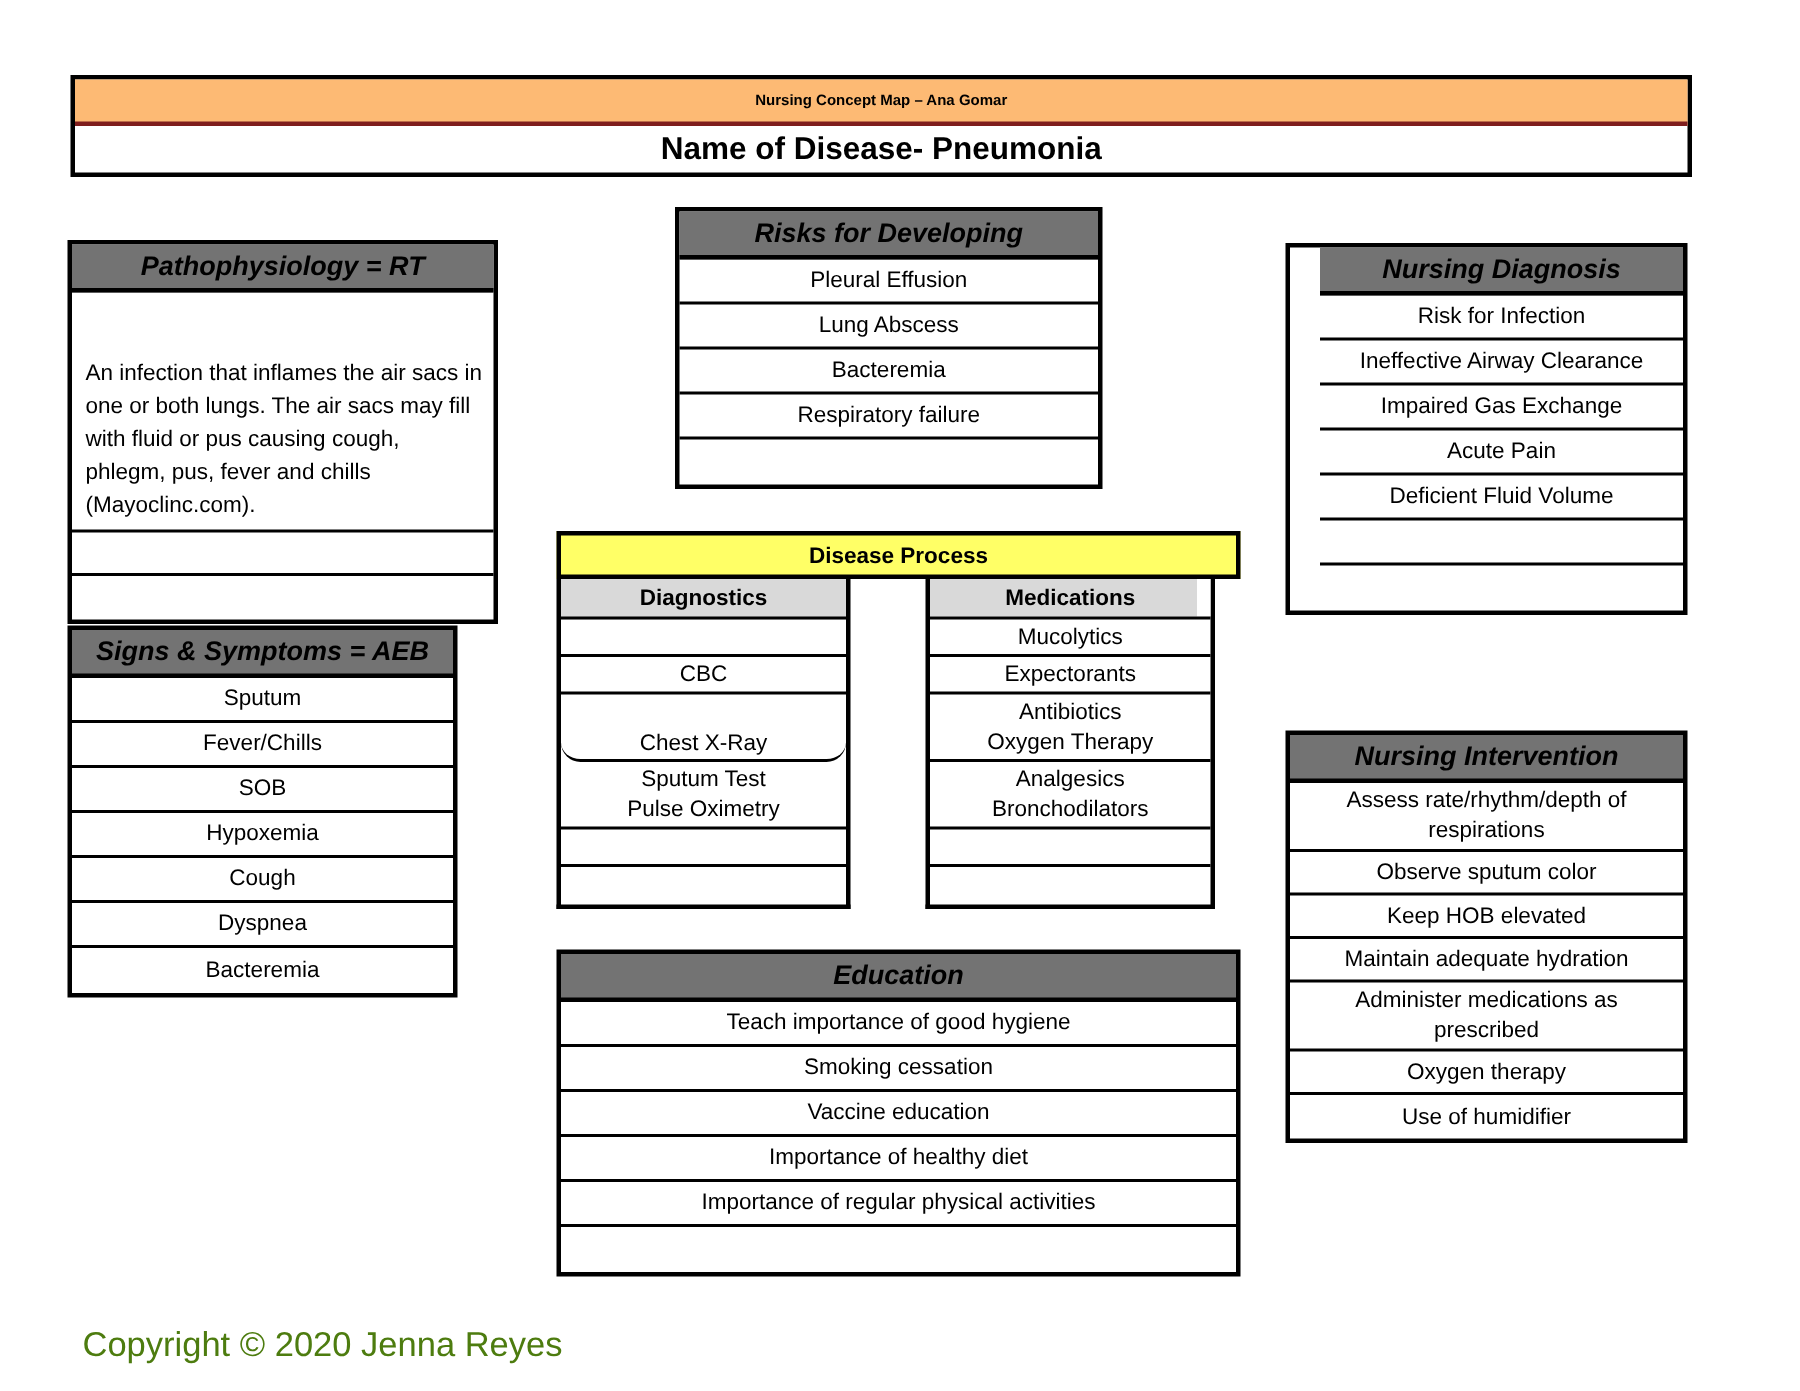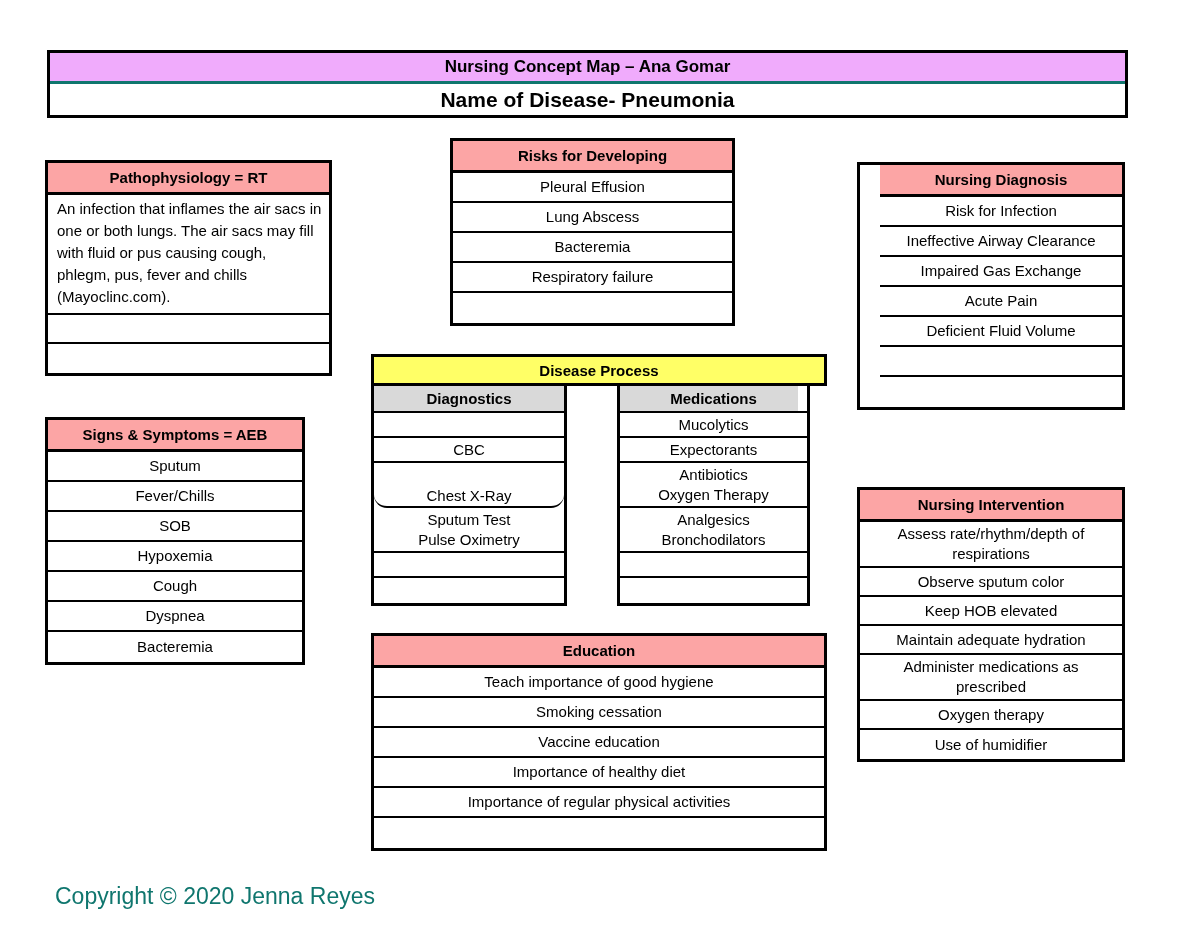--- a/index.html
+++ b/index.html
@@ -16,46 +16,47 @@
   
   .banner {
     position: absolute;
     left: 47px; top: 50px;
     width: 1081px;
     border: 3px solid #000;
     box-sizing: border-box;
     background: #fff;
   }
   .banner-top {
-    background: #f0abfc;
-    border-bottom: 3px solid #0f766e;
+    background: #fdba74;
+    border-bottom: 3px solid #7f1d1d;
     min-height: 28px;
     display: flex; align-items: center; justify-content: center;
-    font-size: 17px; font-weight: bold;
+    font-size: 10px; font-weight: bold;
   }
   .banner-bottom {
     min-height: 31px;
     display: flex; align-items: center; justify-content: center;
     font-size: 21px; font-weight: bold;
   }
 
   
   .box {
     position: absolute;
     border: 3px solid #000;
     box-sizing: border-box;
     background: #fff;
   }
   .hd {
-    background: #fca5a5;
+    background: #737373;
     border-bottom: 3px solid #000;
     min-height: 29px;
     display: flex; align-items: center; justify-content: center;
-    font-size: 15px; font-weight: bold;
+    font-size: 18px; font-weight: bold;
     text-align: center;
+    font-style: italic;
   }
   .row {
     display: flex; flex-direction: column;
     align-items: center; justify-content: center;
     font-size: 15px;
     text-align: center;
     line-height: 20px;
     box-sizing: border-box;
   }
   .row:not(:last-child) { border-bottom: 2px solid #000; }
@@ -65,20 +66,21 @@
 
   
   .patho-body {
     font-size: 15px;
     line-height: 22px;
     padding: 3px 7px 5px 9px;
     text-align: left;
     border-bottom: 2px solid #000;
     box-sizing: border-box;
     min-height: 114px;
+    margin-top: 40px;
   }
 
   
   .dp { position: absolute; left: 371px; top: 354px; width: 456px; }
   .dp-header {
     border: 3px solid #000000;
     box-sizing: border-box;
     background: #FFFF66;
     min-height: 32px;
     display: flex; align-items: center; justify-content: center;
@@ -110,21 +112,21 @@
   .r45 { min-height: 45px; }
 
   
   .ni .row { padding: 2px 16px; }
 
   
   .copyright {
     position: absolute;
     left: 55px; top: 883px;
     font-size: 23px;
-    color: #0f766e;
+    color: #4d7c0f;
   }
 </style>
 </head>
 <body>
 
 <div class="canvas">
 
   <div class="banner">
     <div class="banner-top">Nursing Concept Map – Ana Gomar</div>
     <div class="banner-bottom">Name of Disease- Pneumonia</div>

